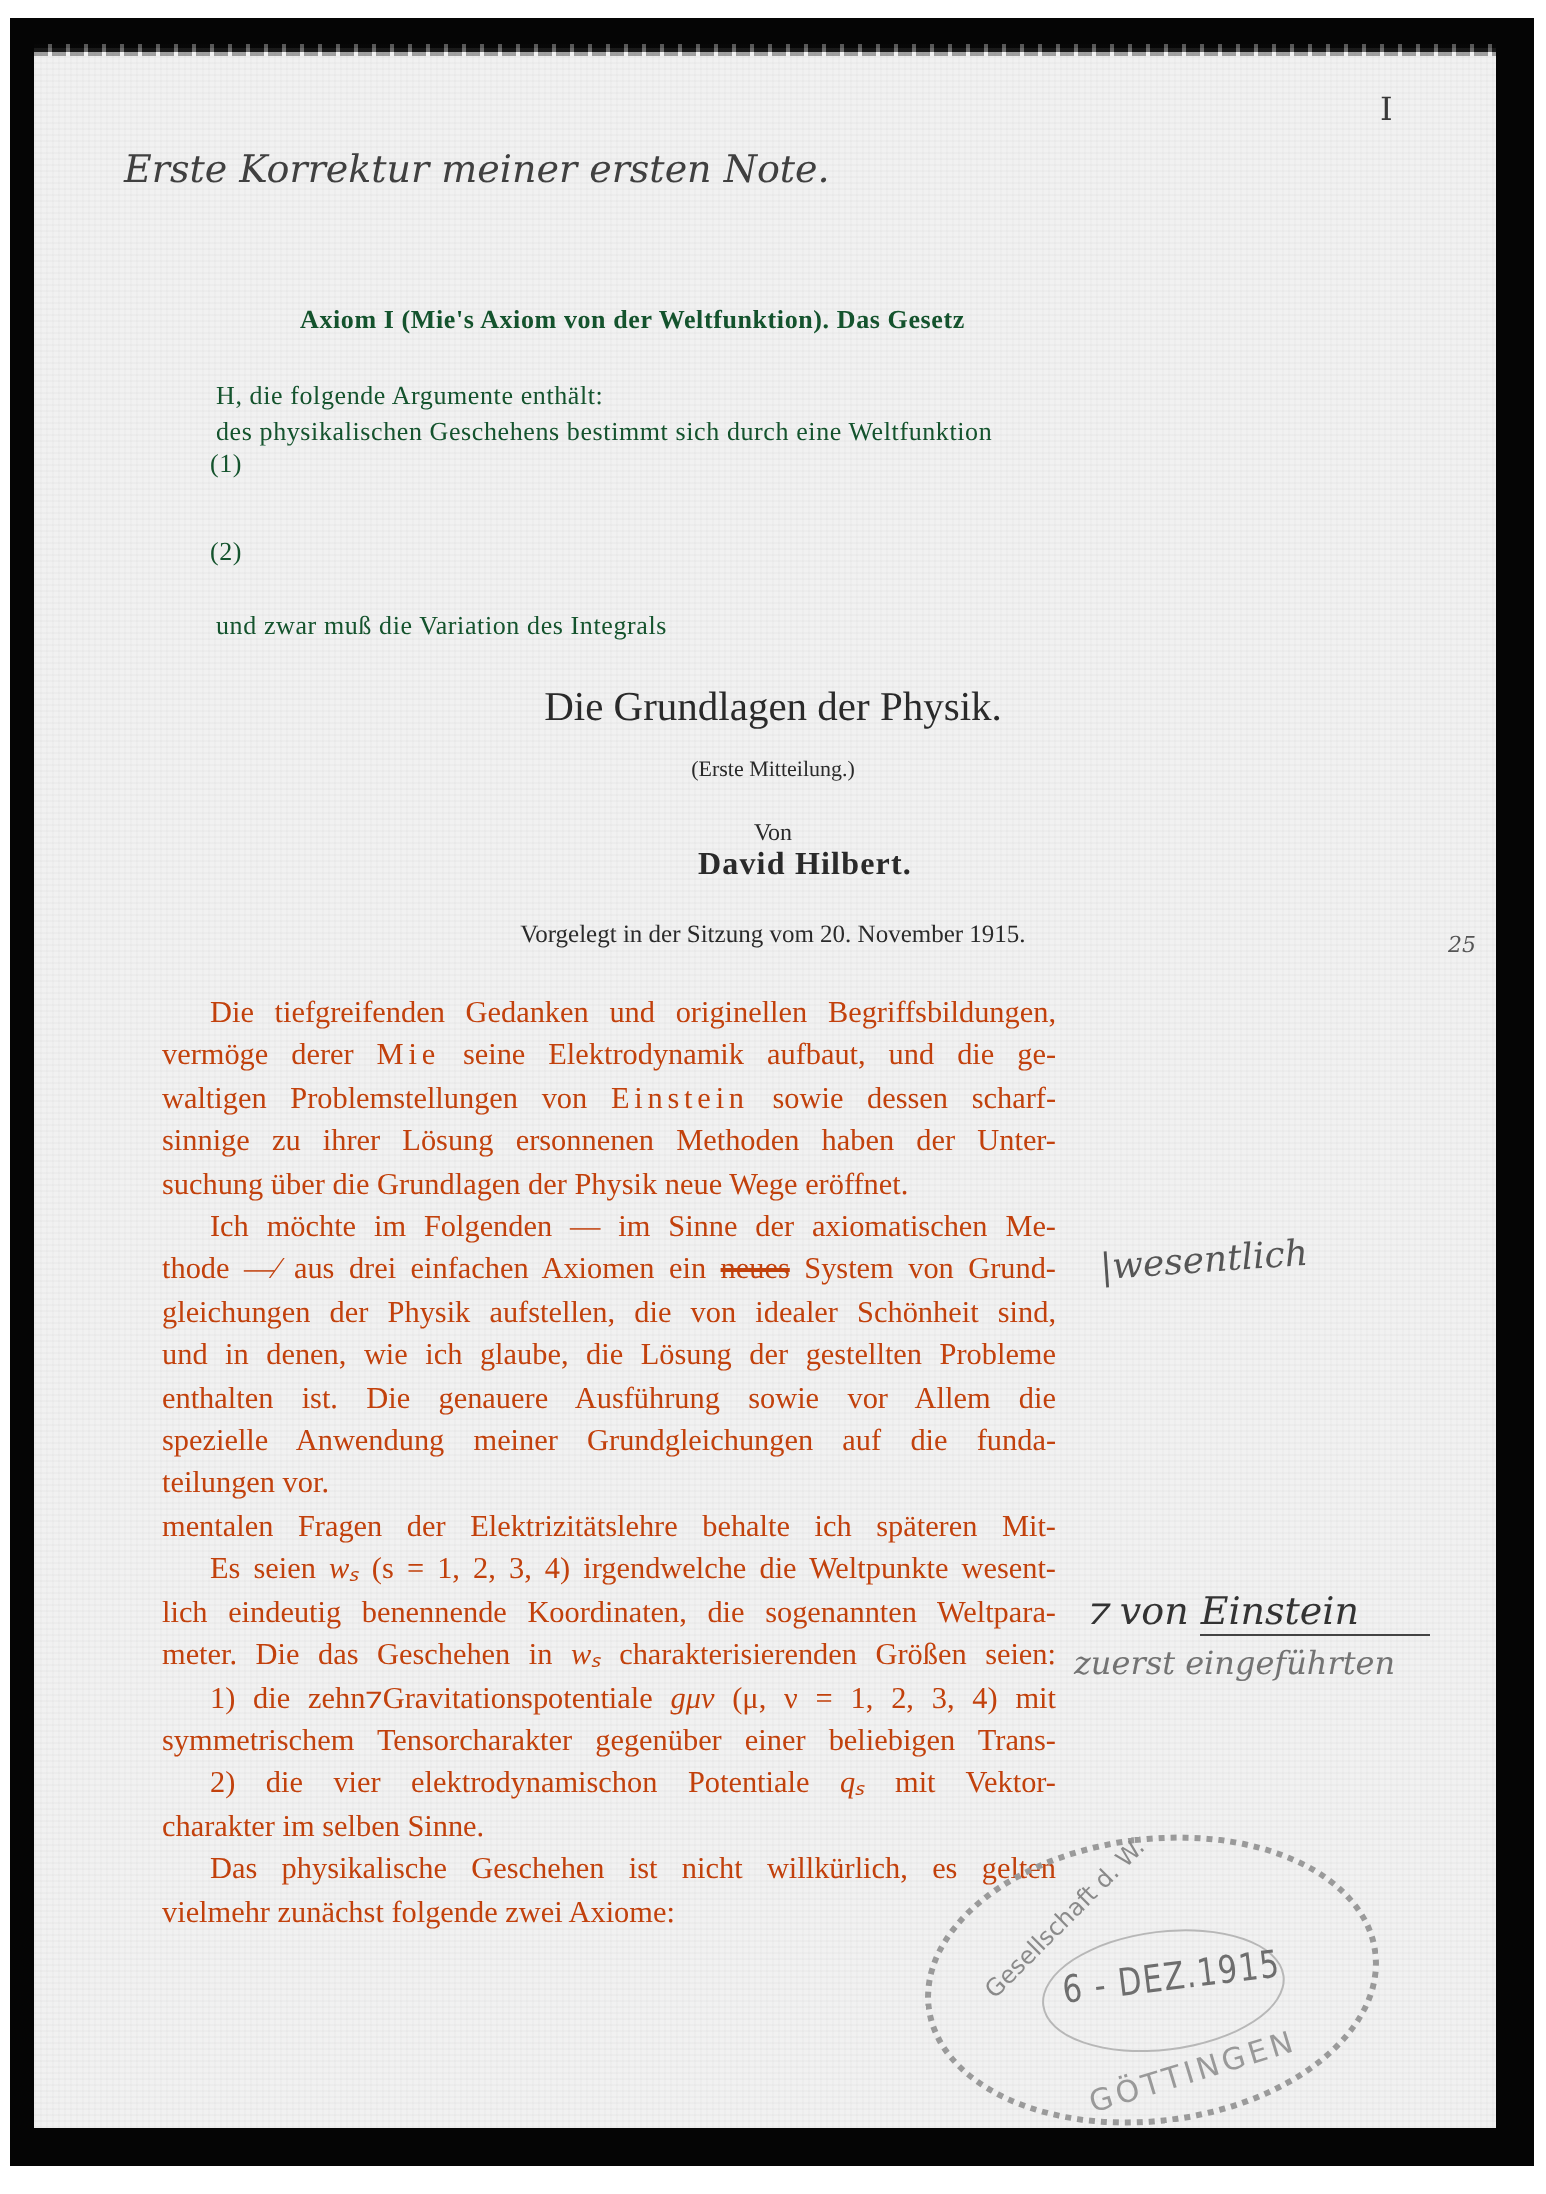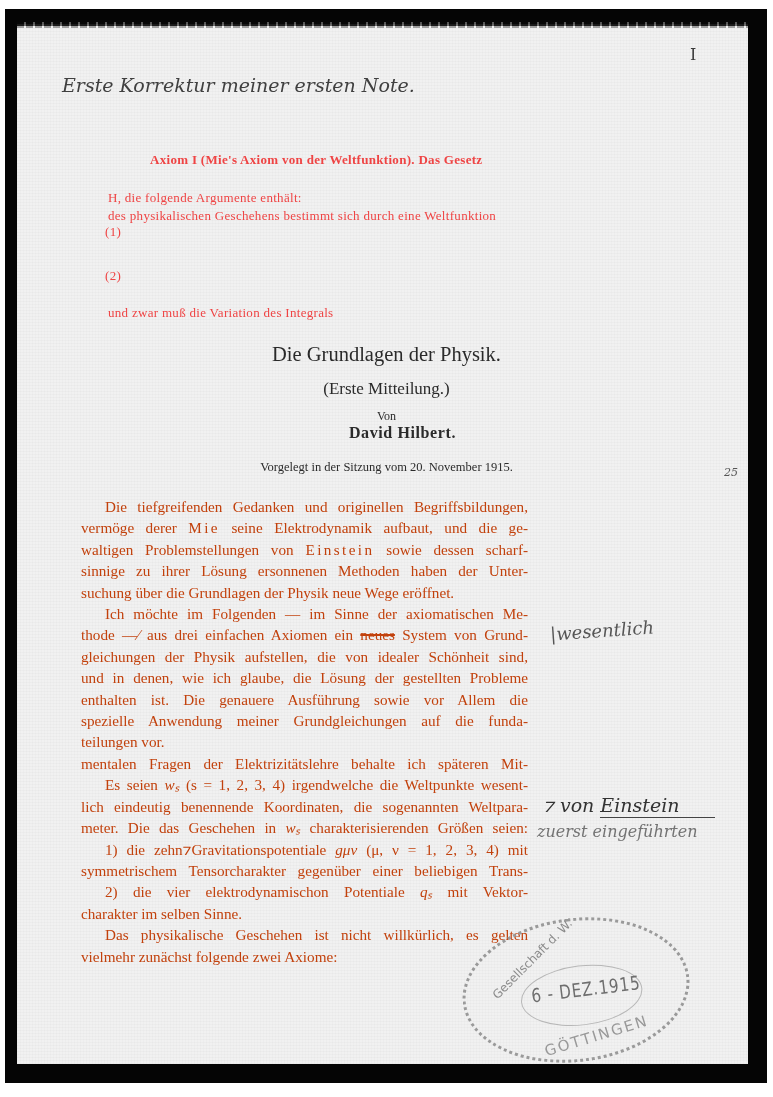--- a/index.html
+++ b/index.html
@@ -17,21 +17,21 @@
         repeating-linear-gradient(90deg, rgba(0,0,0,0.015) 0px, rgba(0,0,0,0.015) 1px, transparent 1px, transparent 3px);
       border-top: 2px solid #222;
     }
     .paper-edge {
       position: absolute; left: 17px; top: 22px; width: 731px; height: 6px;
       background: repeating-linear-gradient(90deg, #0a0a0a 0 7px, #f1f1f1 7px 9px);
       opacity: .35;
     }
 
     .ghost {
-      position: absolute; color: #ef4444;
+      position: absolute; color: #14532d;
       font-family: "Liberation Serif", serif; font-size: 13px;
       white-space: nowrap; letter-spacing: .3px;
     }
 
     .hand {
       position: absolute; color: #3a3a3a;
       font-family: "DejaVu Serif", serif; font-style: italic;
       white-space: nowrap;
     }
 
@@ -91,21 +91,21 @@
 
 <div class="hand" style="left:62px; top:62px; font-size:19px; color:#404040;margin-top:12px;">Erste Korrektur meiner ersten Note.</div>
 <div class="hand" style="left:690px; top:45px; font-size:16px; font-style:normal; font-family:'DejaVu Serif', serif;">I</div>
 <div class="hand" style="left:724px; top:466px; font-size:11px; color:#555;">25</div>
 <div class="hand" style="left:550px; top:620px; font-size:18px; color:#555; transform:rotate(-4deg);">|wesentlich</div>
 <div class="hand" style="left:543px; top:792px; font-size:19px; color:#333;">⁊ von Einstein</div>
 <div class="hand" style="left:537px; top:822px; font-size:16px; color:#737373;">zuerst eingeführten</div>
 <div style="position:absolute; left:600px; top:817px; width:115px; height:1px; background:#444;"></div>
 
 <div class="printed title" style="top:343px; font-size:20.5px;">Die Grundlagen der Physik.</div>
-<div class="printed title" style="top:379px; font-size:17px;">(Erste Mitteilung.)</div>
+<div class="printed title" style="top:379px; font-size:11px;">(Erste Mitteilung.)</div>
 <div class="printed title" style="top:409px; font-size:12px;">Von</div>
 <div class="printed title" style="top:424px; font-size:16px; font-weight:bold; letter-spacing:.6px;margin-left:16px;">David Hilbert.</div>
 <div class="printed title" style="top:460px; font-size:12.5px;">Vorgelegt in der Sitzung vom 20. November 1915.</div>
 
 <div class="body-text">
   <div>
     <span class="line" style="padding-left:24px;">Die tiefgreifenden Gedanken und originellen Begriffsbildungen,</span>
     <span class="line"><span>vermöge derer </span><span class="spaced">Mie</span><span> seine Elektrodynamik aufbaut, und die ge-</span></span>
     <span class="line"><span>waltigen Problemstellungen von </span><span class="spaced">Einstein</span><span> sowie dessen scharf-</span></span>
     <span class="line">sinnige zu ihrer Lösung ersonnenen Methoden haben der Unter-</span>

